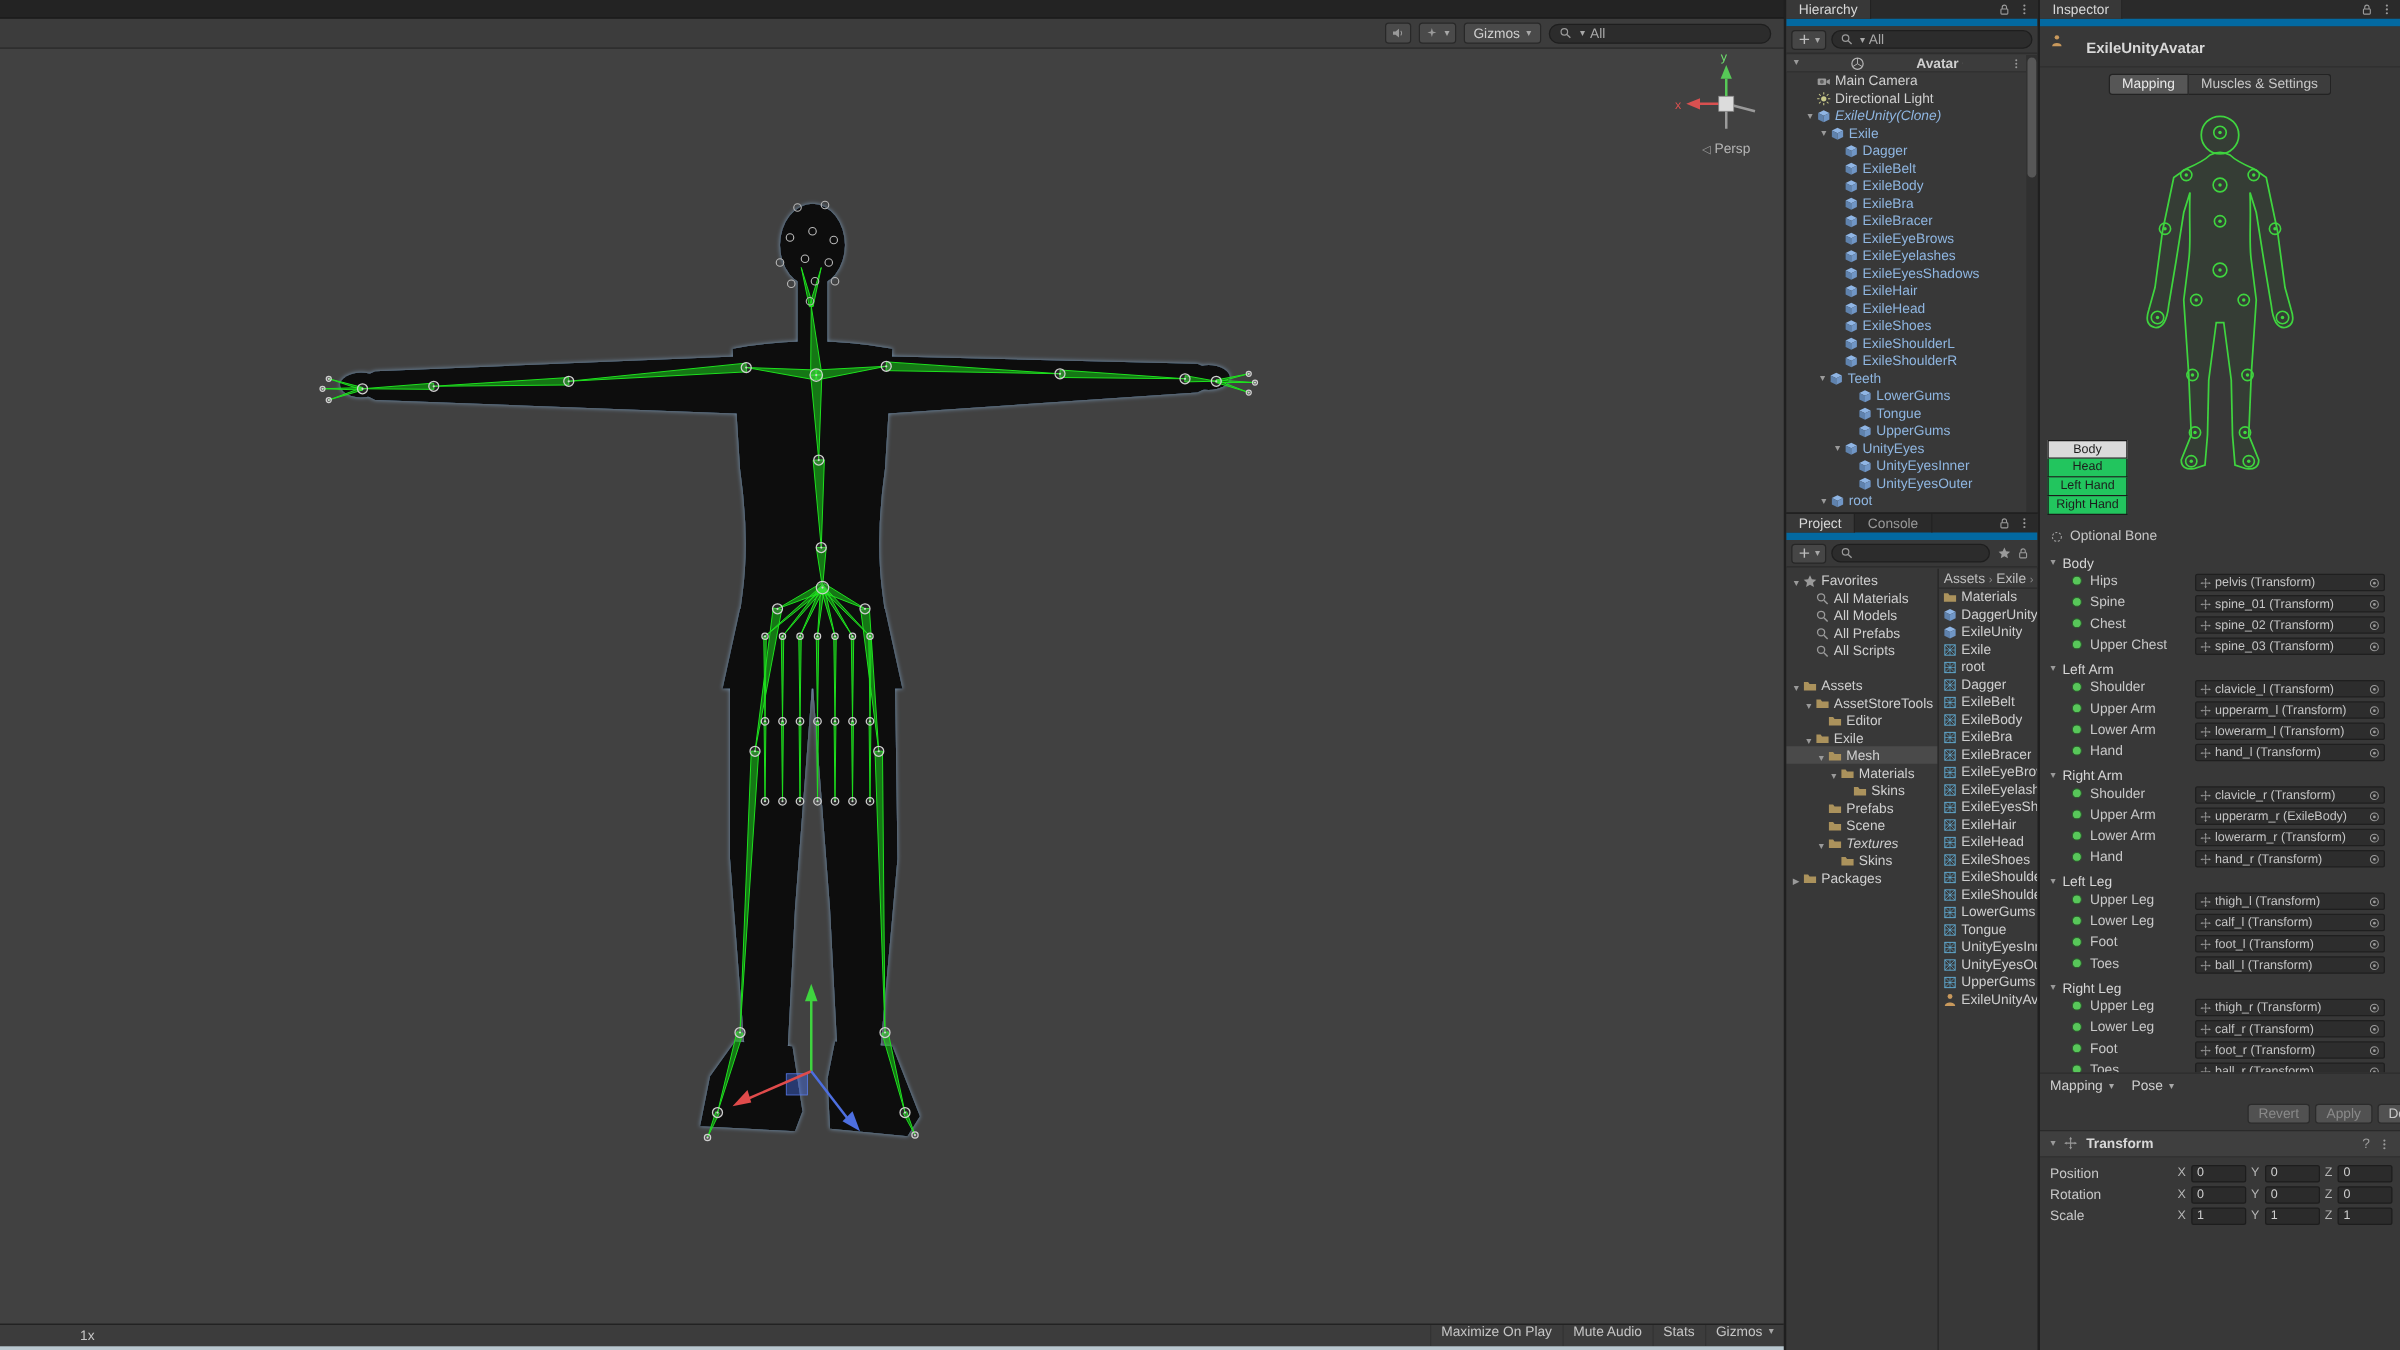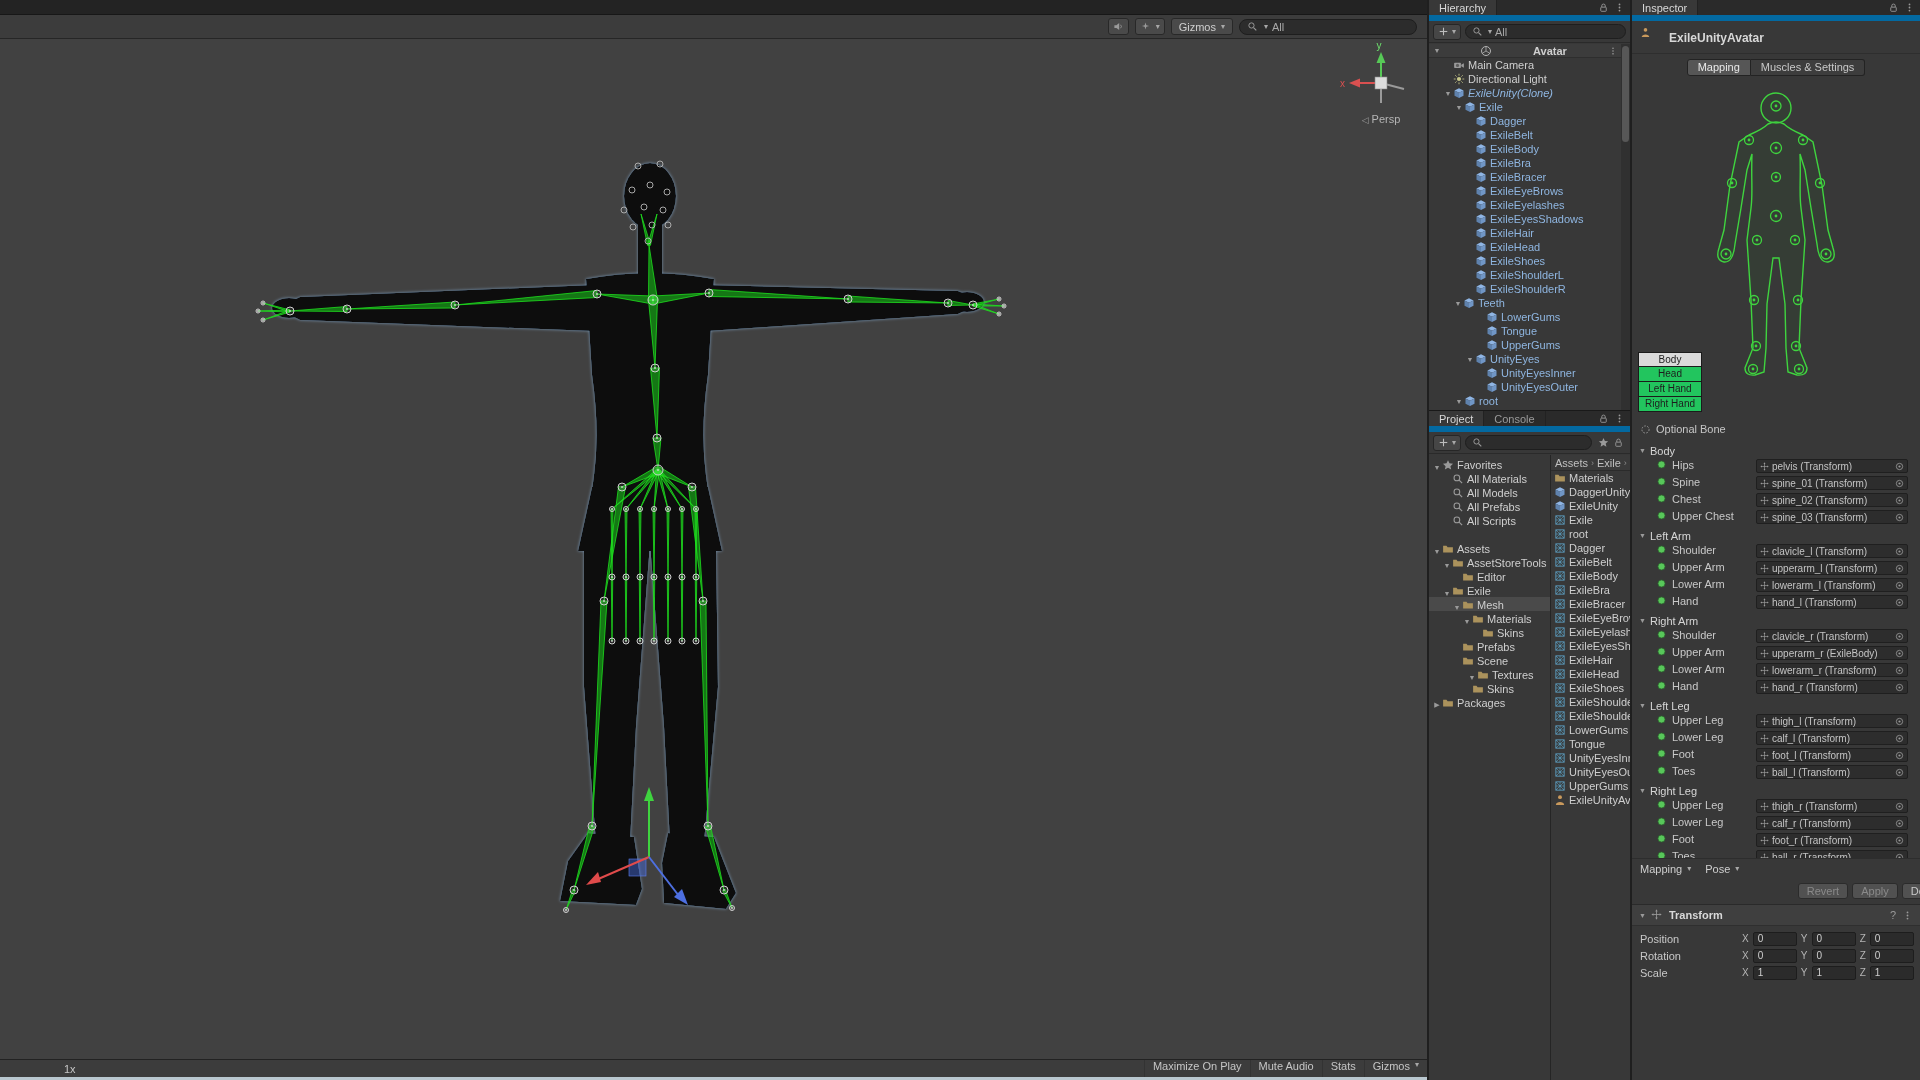--- a/index.html
+++ b/index.html
@@ -923,21 +923,21 @@
           </div>
           <div class="p-row" style="padding-left: 23px;">
             <span class="tri"></span>
             <span class="ricon">
               <svg viewBox="0 0 16 16">
                 <path d="M1.5,3.5 h4.5 l1.5,2 h7 v7 h-13 z" fill="#ab925c"></path>
               </svg>
             </span>
             <span class="rlabel">Scene</span>
           </div>
-          <div class="p-row" style="padding-left: 38px;">
+          <div class="p-row" style="padding-left: 23px; font-style: italic;">
             <span class="tri">▼</span>
             <span class="ricon">
               <svg viewBox="0 0 16 16">
                 <path d="M1.5,3.5 h4.5 l1.5,2 h7 v7 h-13 z" fill="#ab925c"></path>
               </svg>
             </span>
             <span class="rlabel">Textures</span>
           </div>
           <div class="p-row" style="padding-left: 33px;">
             <span class="tri"></span>

